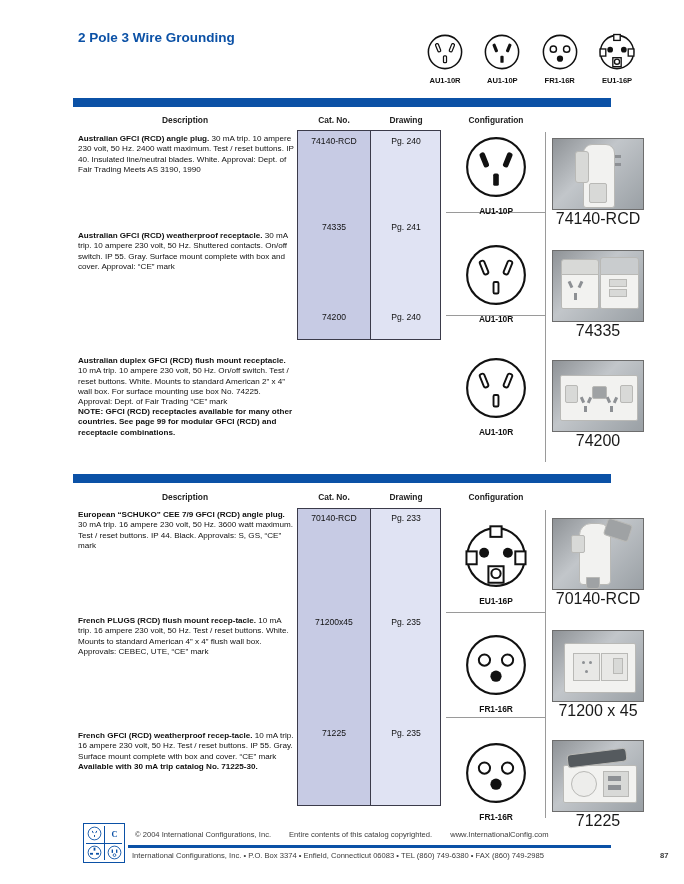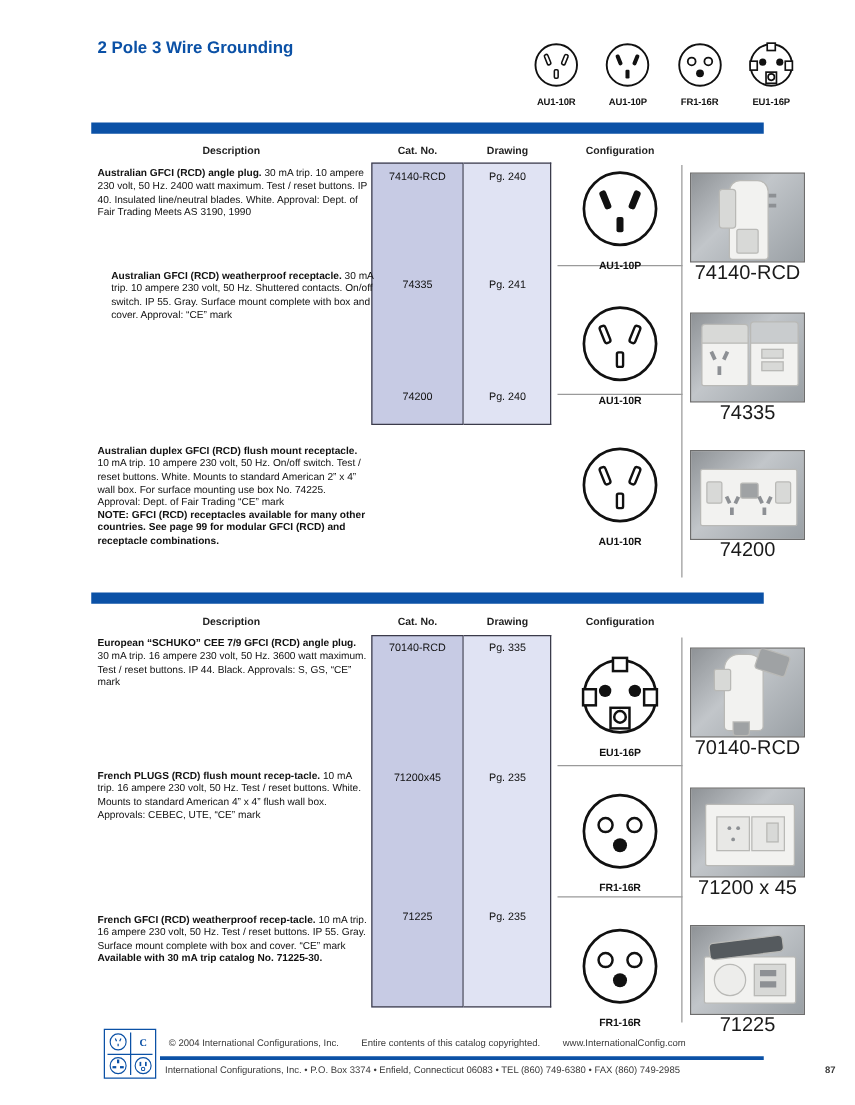--- a/index.html
+++ b/index.html
@@ -135,21 +135,21 @@
   <div class="cell-text" style="left:297px;top:136px;width:74px;">74140-RCD</div>
   <div class="cell-text" style="left:371px;top:136px;width:70px;">Pg. 240</div>
   <div class="cell-text" style="left:297px;top:222px;width:74px;">74335</div>
   <div class="cell-text" style="left:371px;top:222px;width:70px;">Pg. 241</div>
   <div class="cell-text" style="left:297px;top:312px;width:74px;">74200</div>
   <div class="cell-text" style="left:371px;top:312px;width:70px;">Pg. 240</div>
 
   <div class="desc" style="top:134px;">
     <b>Australian GFCI (RCD) angle plug.</b><span> 30 mA trip. 10 ampere 230 volt, 50 Hz. 2400 watt maximum. Test / reset buttons. IP 40. Insulated line/neutral blades. White. Approval: Dept. of Fair Trading Meets AS 3190, 1990</span>
   </div>
-  <div class="desc" style="top:216px;margin-left:11px;">
+  <div class="desc" style="top:231px;">
     <b>Australian GFCI (RCD) weatherproof receptacle.</b><span> 30 mA trip. 10 ampere 230 volt, 50 Hz. Shuttered contacts. On/off switch. IP 55. Gray. Surface mount complete with box and cover. Approval:  “CE” mark</span>
   </div>
   <div class="desc" style="top:311px;margin-top:45px;">
     <b>Australian duplex GFCI (RCD) flush mount receptacle.</b><span> 10 mA trip. 10 ampere 230 volt, 50 Hz. On/off switch. Test / reset buttons. White. Mounts to standard American 2” x 4” wall box. For surface mounting use box No. 74225. Approval:  Dept. of Fair Trading “CE” mark</span>
   </div>
   <div class="desc" style="top:407px;font-weight:bold;">NOTE: GFCI (RCD) receptacles available for many other countries. See page 99 for modular GFCI (RCD) and receptacle combinations.</div>
 
   <div class="vrule" style="left:545px;top:132px;height:330px;"></div>
   <div class="hrule-sm" style="left:446px;top:212px;width:100px;"></div>
   <div class="hrule-sm" style="left:446px;top:315px;width:100px;"></div>
@@ -226,21 +226,21 @@
 
   <div class="colhead" style="left:120px;top:492px;width:130px;">Description</div>
   <div class="colhead" style="left:297px;top:492px;width:74px;">Cat. No.</div>
   <div class="colhead" style="left:372px;top:492px;width:68px;">Drawing</div>
   <div class="colhead" style="left:448px;top:492px;width:96px;">Configuration</div>
 
   <div class="catpanel" style="left:297px;top:508px;width:74px;height:298px;"></div>
   <div class="drawpanel" style="left:371px;top:508px;width:70px;height:298px;"></div>
 
   <div class="cell-text" style="left:297px;top:513px;width:74px;">70140-RCD</div>
-  <div class="cell-text" style="left:371px;top:513px;width:70px;">Pg. 335</div>
+  <div class="cell-text" style="left:371px;top:513px;width:70px;">Pg. 233</div>
   <div class="cell-text" style="left:297px;top:617px;width:74px;">71200x45</div>
   <div class="cell-text" style="left:371px;top:617px;width:70px;">Pg. 235</div>
   <div class="cell-text" style="left:297px;top:728px;width:74px;">71225</div>
   <div class="cell-text" style="left:371px;top:728px;width:70px;">Pg. 235</div>
 
   <div class="desc" style="top:510px;">
     <b>European “SCHUKO” CEE 7/9 GFCI (RCD) angle plug.</b><span> 30 mA trip. 16 ampere 230 volt, 50 Hz. 3600 watt maximum. Test / reset buttons. IP 44. Black. Approvals:  S, GS, “CE” mark</span>
   </div>
   <div class="desc" style="top:616px;">
     <b>French PLUGS (RCD) flush mount recep-tacle.</b><span> 10 mA trip. 16 ampere 230 volt, 50 Hz. Test / reset buttons. White. Mounts to standard American 4” x 4” flush wall box. Approvals:  CEBEC, UTE, “CE” mark</span>

